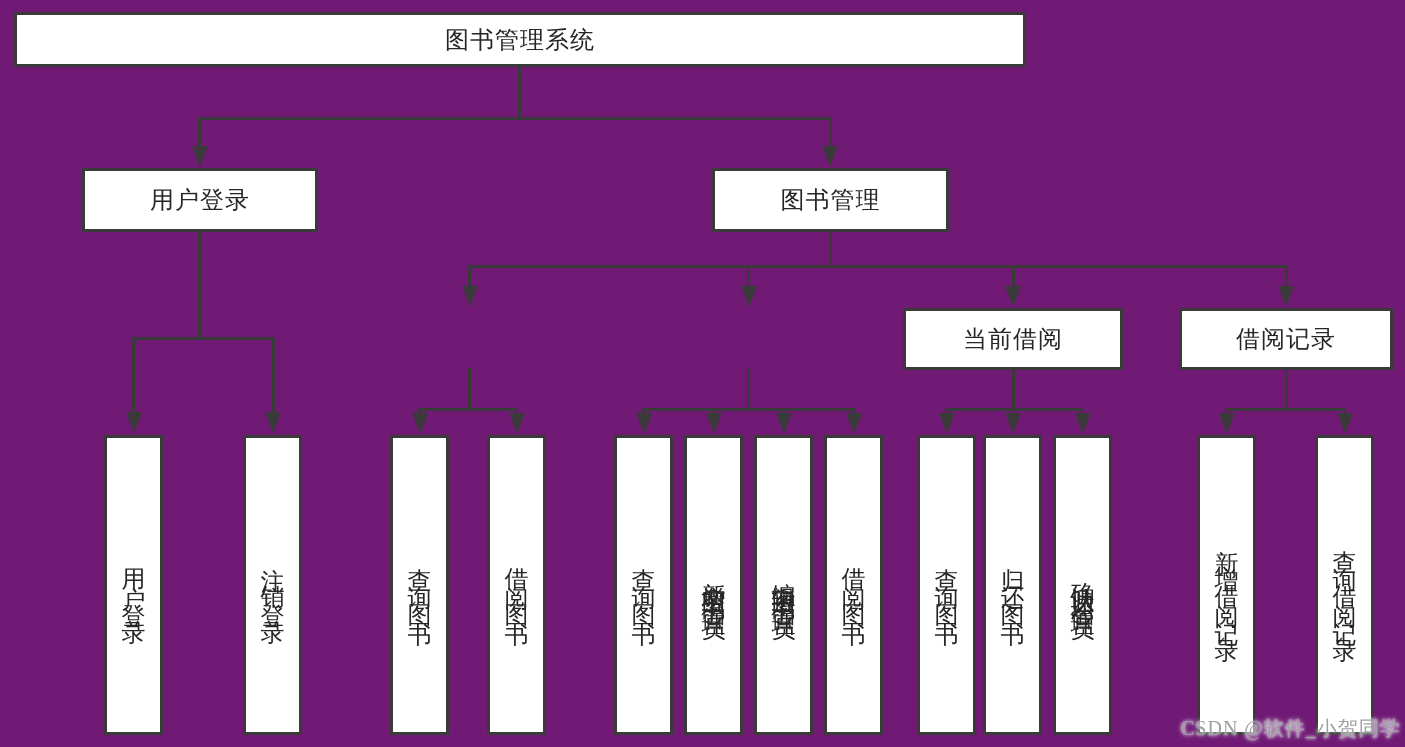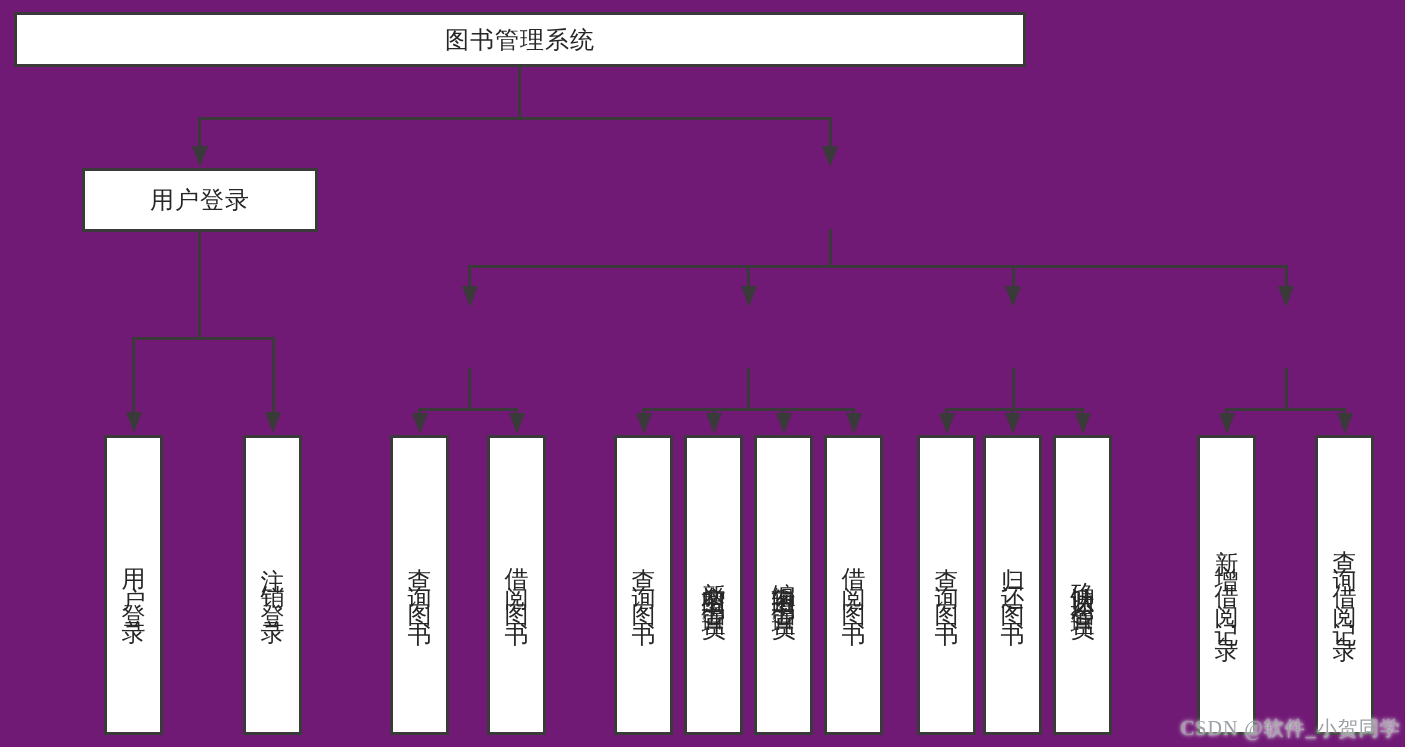--- a/index.html
+++ b/index.html
@@ -58,24 +58,27 @@
 </style>
 </head>
 <body>
 
 <div id="canvas">
 
   <div class="node" style="left:14px; top:12px; width:1012px; height:55px;">图书管理系统</div>
 
   <div class="node" style="left:82px; top:168px; width:236px; height:64px;">用户登录</div>
 
+  <div class="node" style="left:712px; top:168px; width:237px; height:64px;">图书管理</div>
 
 
 
+  <div class="node" style="left:903px; top:308px; width:220px; height:62px;">当前借阅</div>
 
+  <div class="node" style="left:1179px; top:308px; width:214px; height:62px;">借阅记录</div>
 
   <div class="node leaf" style="left:104px; top:435px; width:59px; height:300px;">用户登录</div>
 
   <div class="node leaf" style="left:243px; top:435px; width:59px; height:300px;">注销登录</div>
 
   <div class="node leaf" style="left:390px; top:435px; width:59px; height:300px;">查询图书</div>
 
   <div class="node leaf" style="left:487px; top:435px; width:59px; height:300px;">借阅图书</div>
 
   <div class="node leaf" style="left:614px; top:435px; width:59px; height:300px;">查询图书</div>

